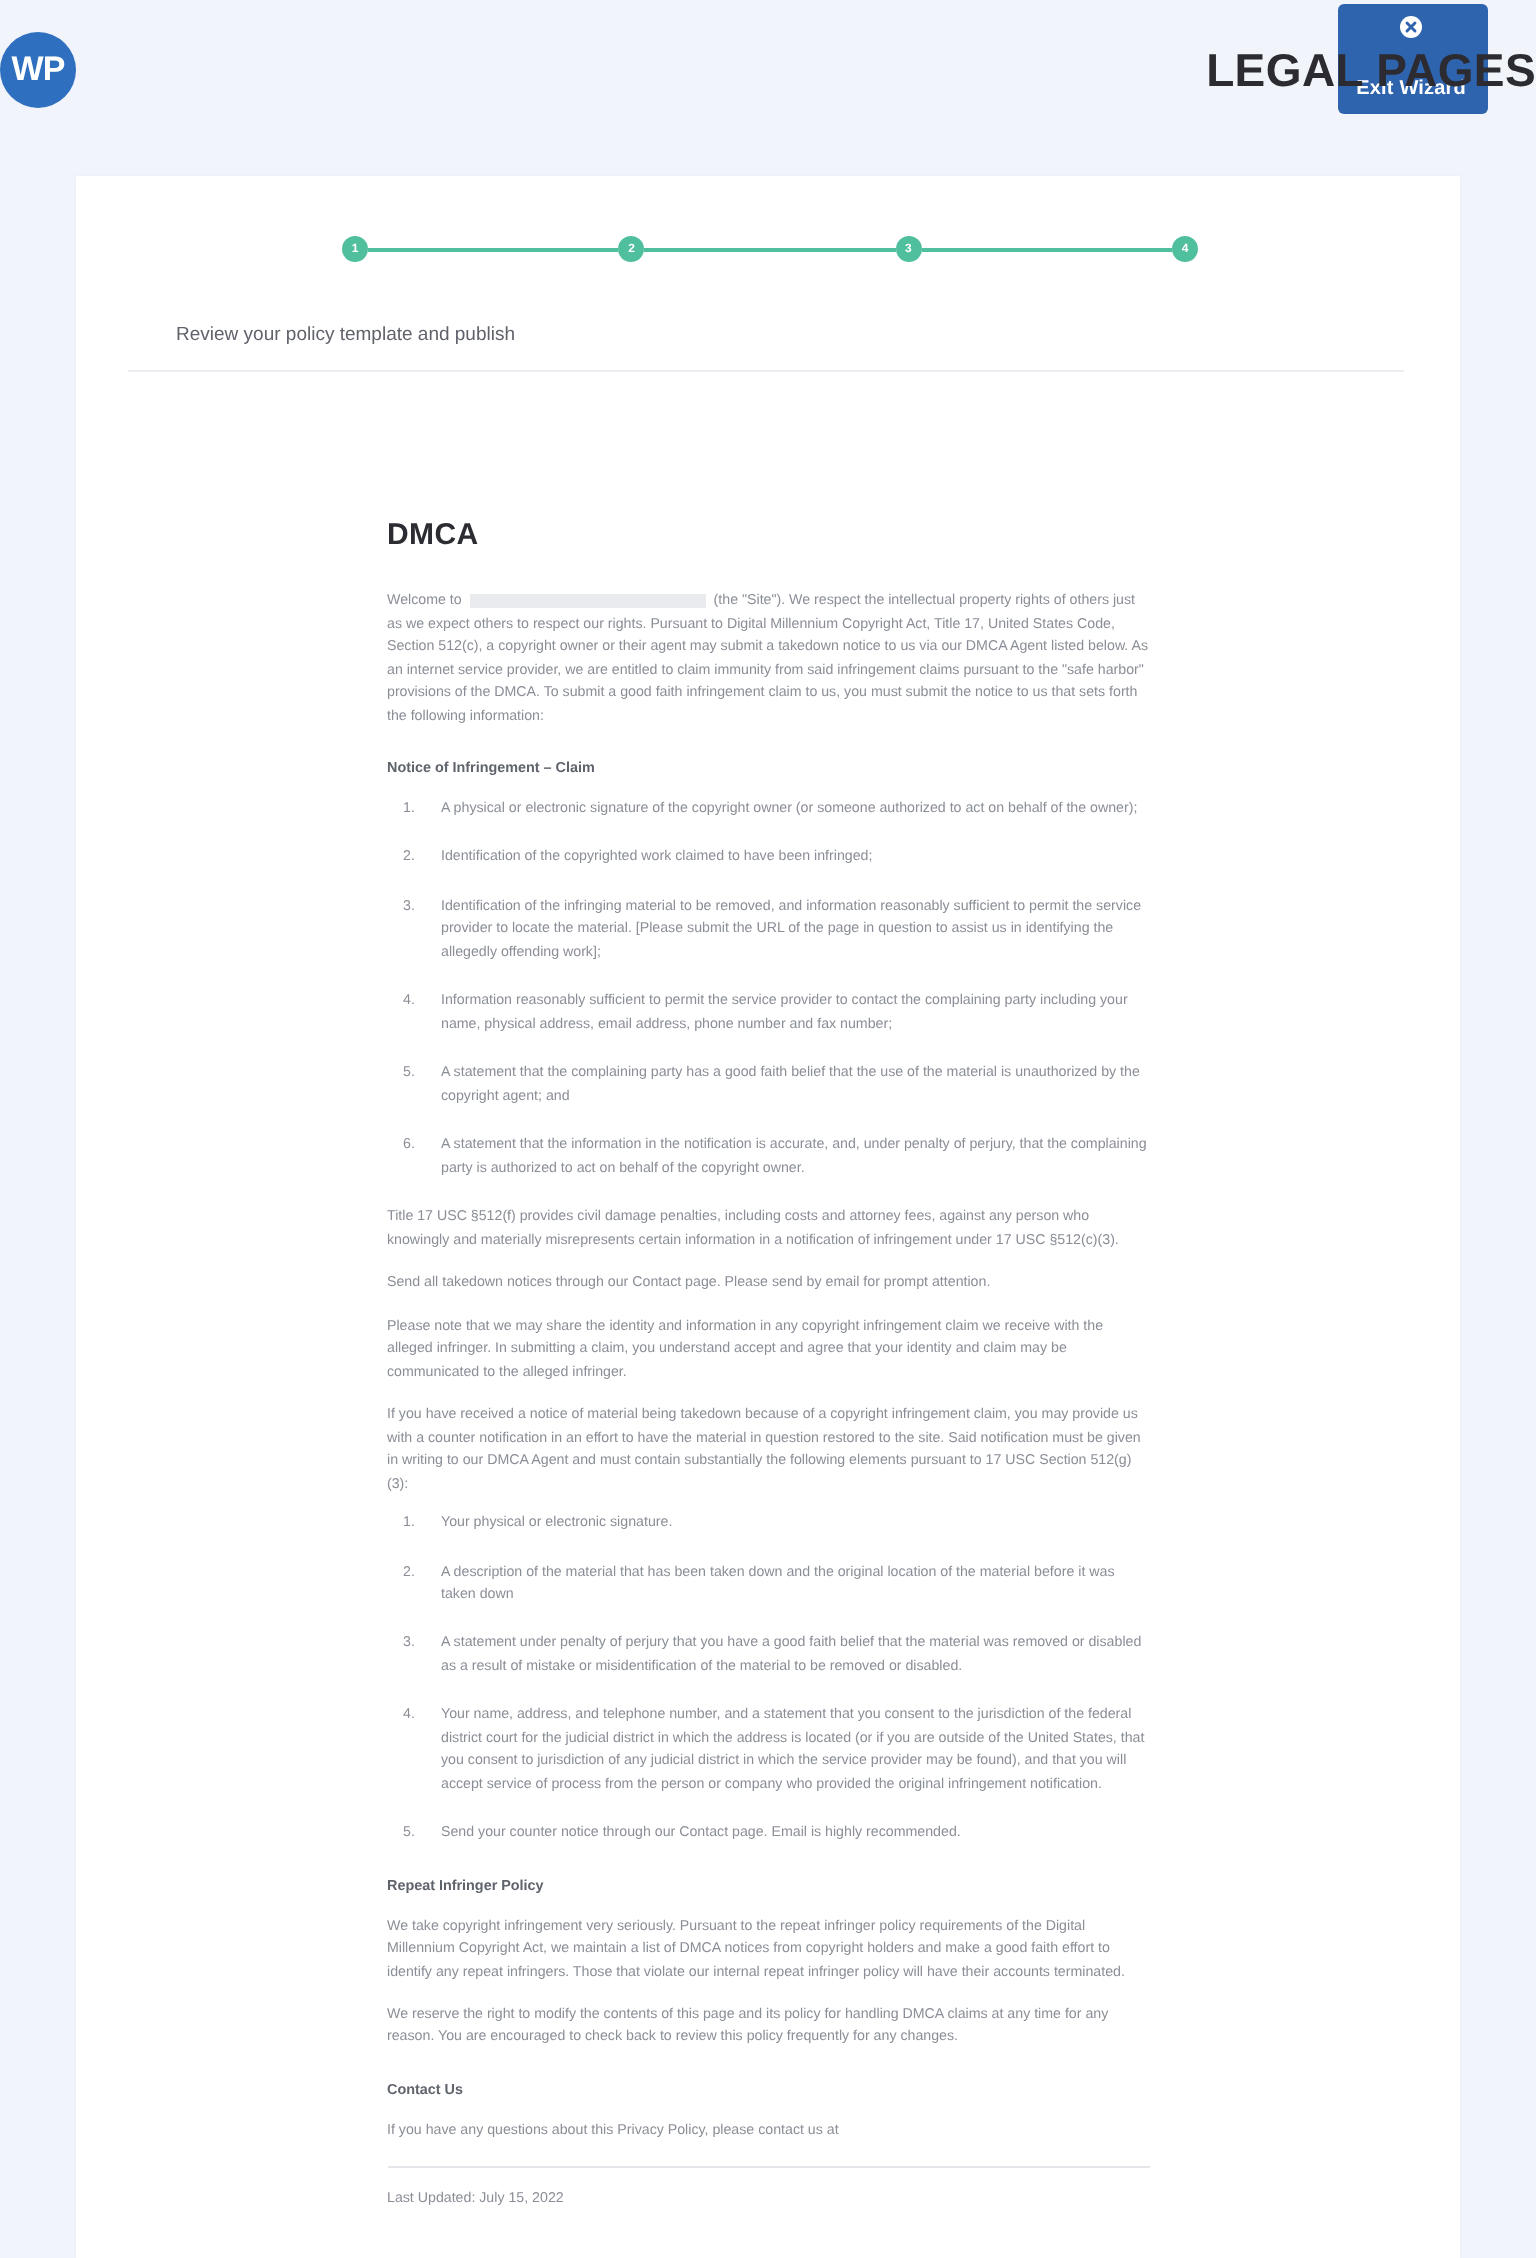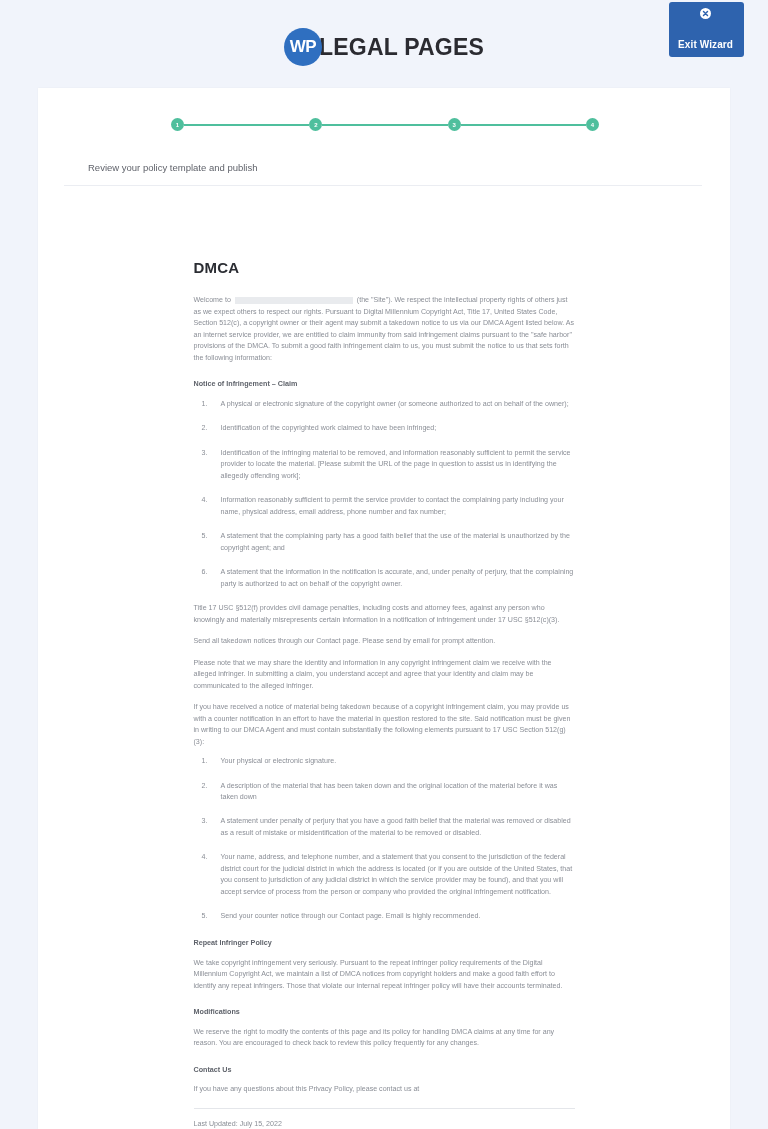--- a/index.html
+++ b/index.html
@@ -45,23 +45,23 @@
   }
   .exit-wizard .x-circle {
     width: 11px; height: 11px;
     display: inline-block;
     flex: 0 0 auto;
   }
 
   .brand {
     position: absolute;
     left: 0; right: 0;
-    top: 28px;
-    display: flex;
-    justify-content: center;
+    top: 16px;
+    display: flex;
+    justify-content: space-between;
     align-items: center;
   }
   .brand-logo {
     width: 38px; height: 38px;
     border-radius: 50%;
     background: #2f6fc0;
     color: #fff;
     font-size: 17px;
     font-weight: bold;
     display: flex;
@@ -266,21 +266,20 @@
       <li>Your physical or electronic signature.</li>
       <li>A description of the material that has been taken down and the original location of the material before it was taken down</li>
       <li>A statement under penalty of perjury that you have a good faith belief that the material was removed or disabled as a result of mistake or misidentification of the material to be removed or disabled.</li>
       <li>Your name, address, and telephone number, and a statement that you consent to the jurisdiction of the federal district court for the judicial district in which the address is located (or if you are outside of the United States, that you consent to jurisdiction of any judicial district in which the service provider may be found), and that you will accept service of process from the person or company who provided the original infringement notification.</li>
       <li>Send your counter notice through our Contact page. Email is highly recommended.</li>
     </ol>
 
     <h3>Repeat Infringer Policy</h3>
     <p>We take copyright infringement very seriously. Pursuant to the repeat infringer policy requirements of the Digital Millennium Copyright Act, we maintain a list of DMCA notices from copyright holders and make a good faith effort to identify any repeat infringers. Those that violate our internal repeat infringer policy will have their accounts terminated.</p>
 
-    <h3>Modifications</h3>
     <p>We reserve the right to modify the contents of this page and its policy for handling DMCA claims at any time for any reason. You are encouraged to check back to review this policy frequently for any changes.</p>
 
     <h3>Contact Us</h3>
     <p>If you have any questions about this Privacy Policy, please contact us at</p>
 
     <div class="doc-rule"></div>
     <div class="last-updated">Last Updated: July 15, 2022</div>
 
   </div>
 </div>

